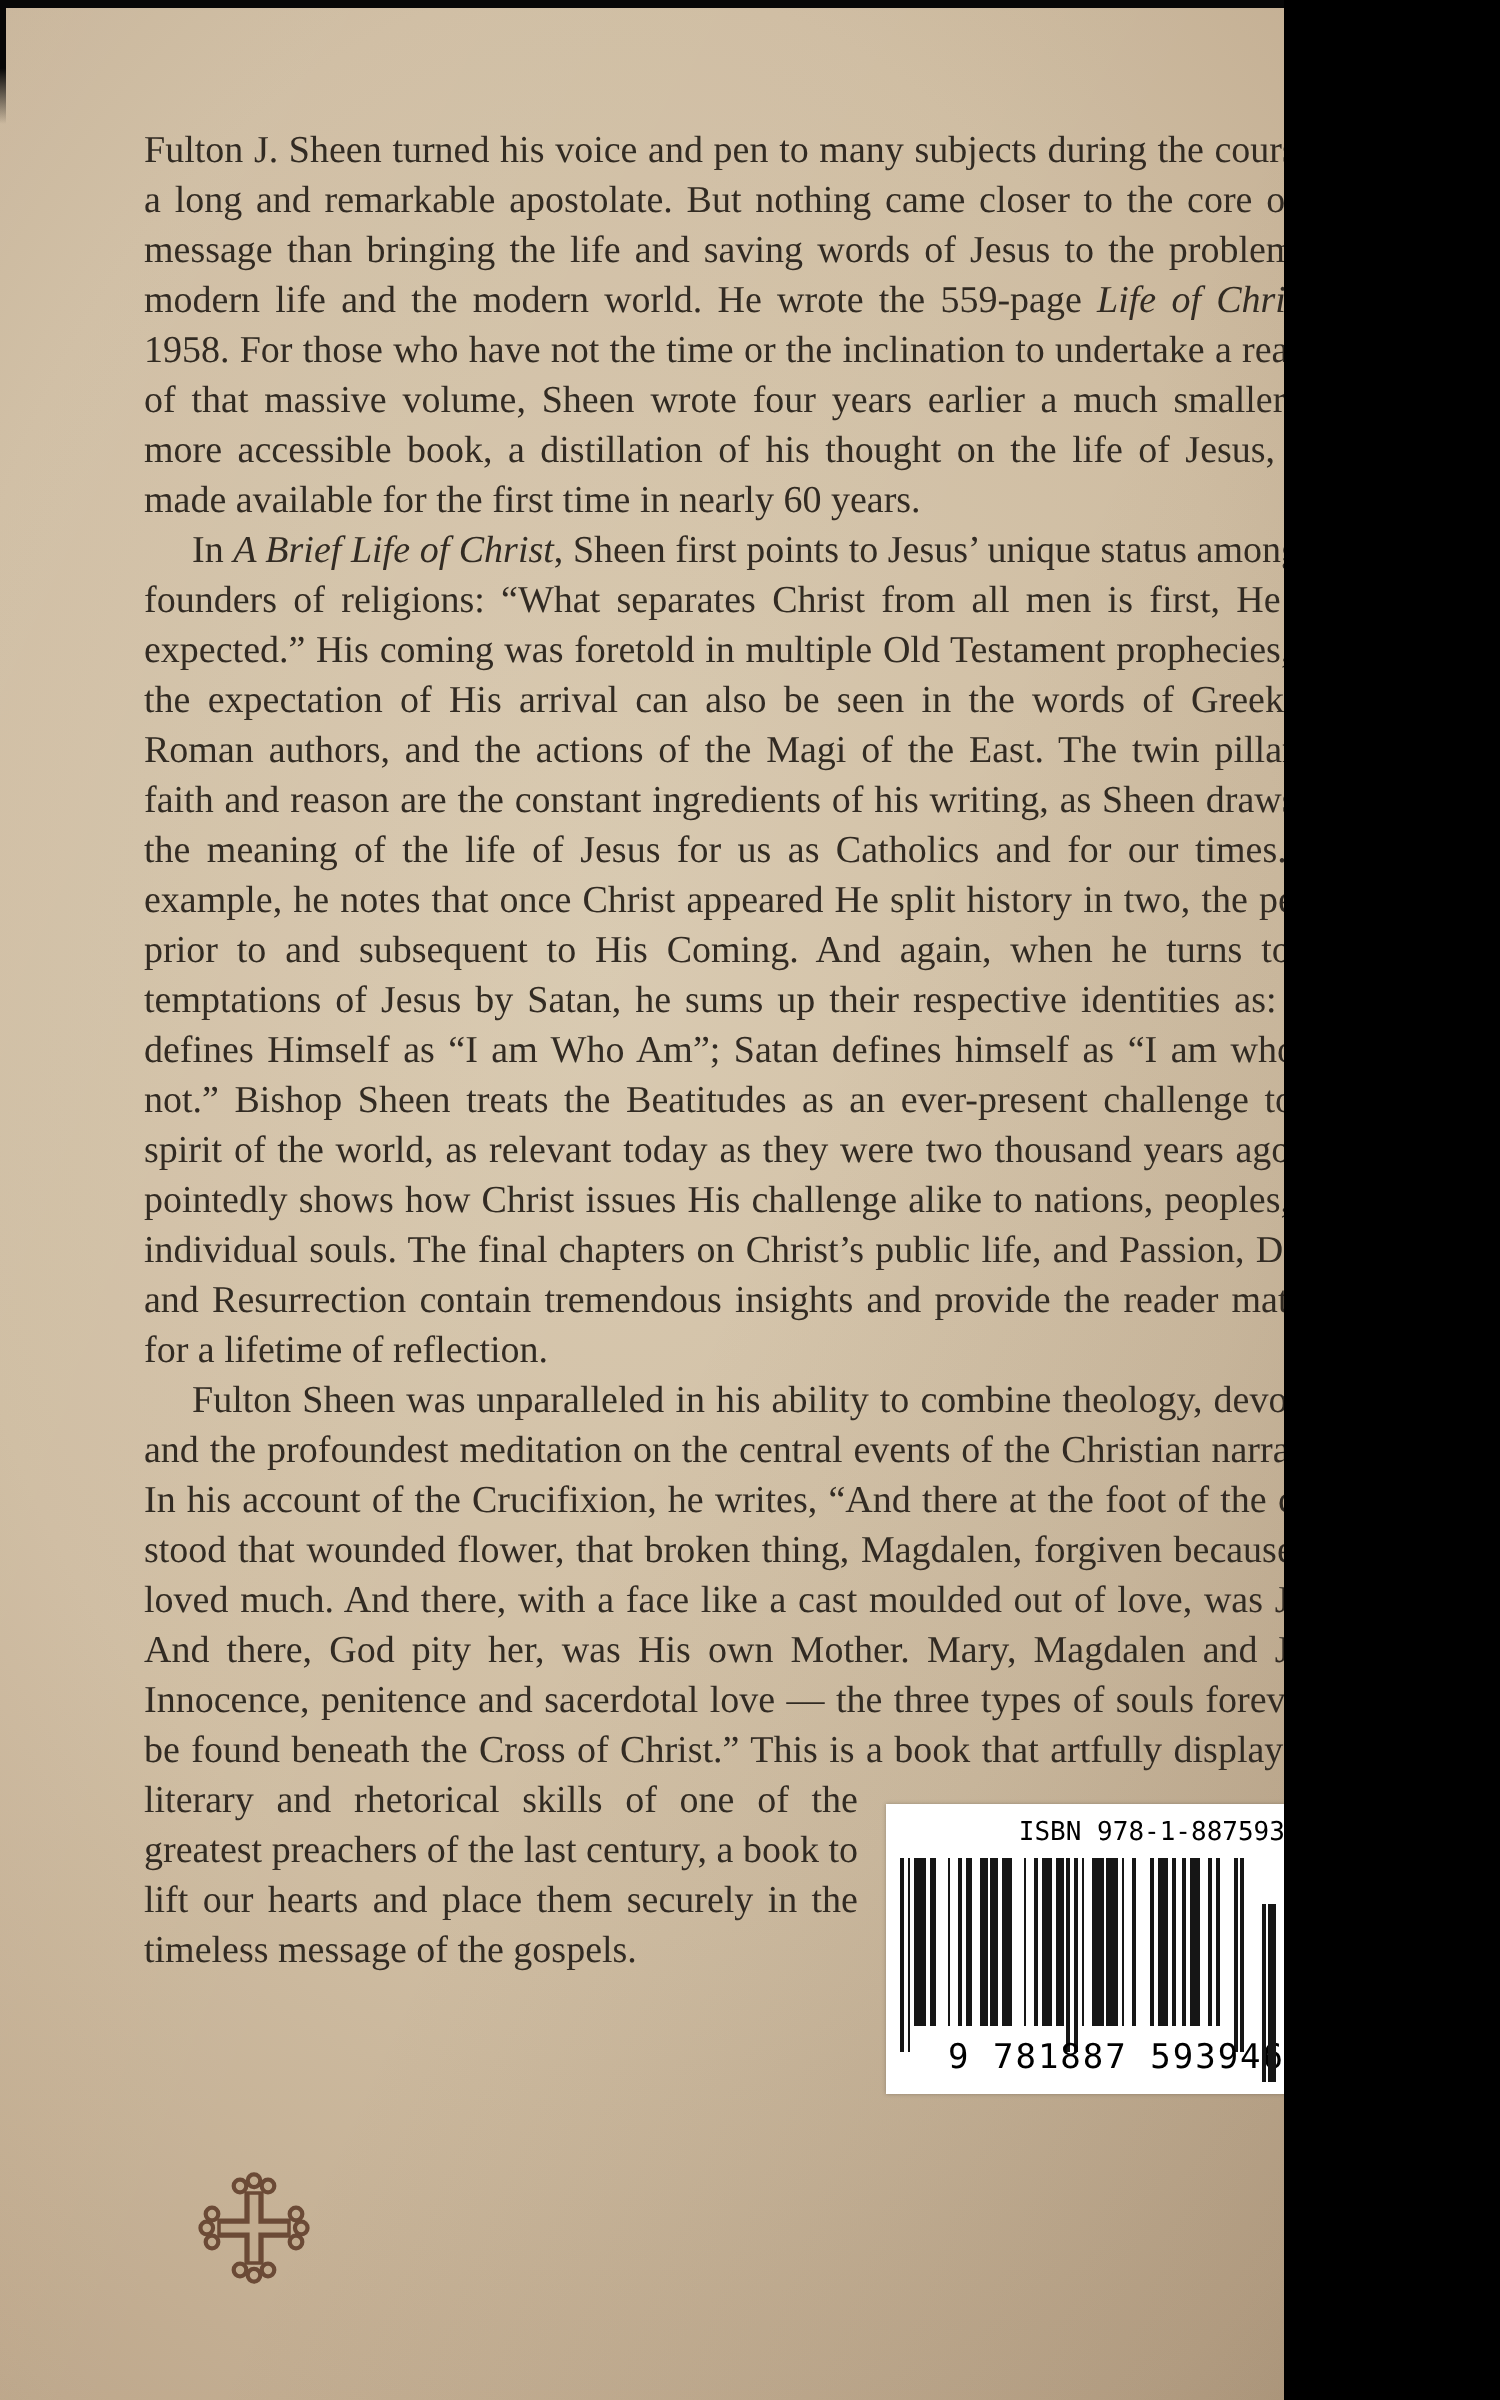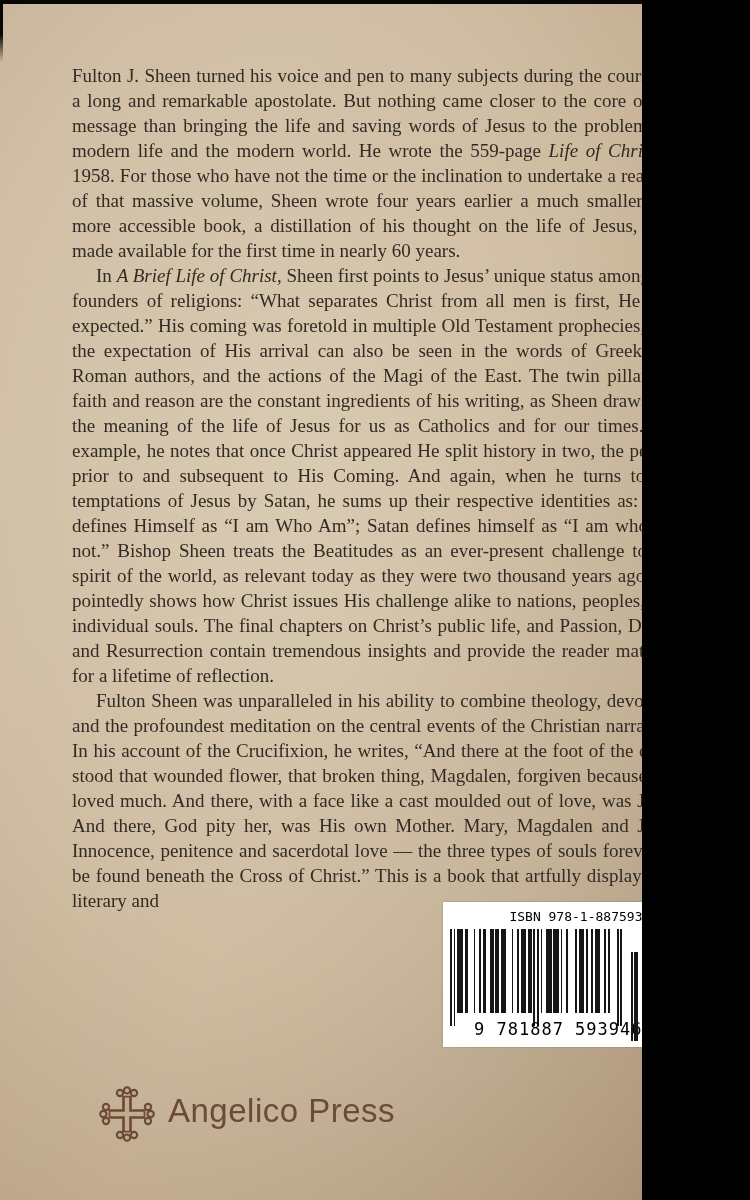--- a/index.html
+++ b/index.html
@@ -258,21 +258,21 @@
                 <span class=""></span>
                 <span class=""></span>
                 <span class=""></span>
                 <span class="on"></span>
                 <span class="on"></span>
                 <span class=""></span>
                 <span class="on"></span>
               </span>
             </span>
           </span>
-        </span></p>
+        </span><span>rhetorical skills of one of the greatest preachers of the last century, a book to lift our hearts and place them securely in the timeless message of the gospels.</span></p>
   </div>
 
   <div class="publisher">
     <svg class="cross-icon" width="56" height="58" viewBox="0 0 64 64">
       <g>
         <path d="M32 11 V53 M11 32 H53" stroke="#6b4a36" stroke-width="11" fill="none"></path>
         <path d="M32 13 V51 M13 32 H51" stroke="#c2ac8f" stroke-width="5" fill="none"></path>
         <g fill="#c2ac8f" stroke="#6b4a36" stroke-width="2.4">
           <circle cx="24" cy="8" r="3.6"></circle>
             <circle cx="32" cy="5" r="3.6"></circle>
@@ -282,15 +282,14 @@
             <circle cx="40" cy="56" r="3.6"></circle>
           <circle cx="8" cy="24" r="3.6"></circle>
             <circle cx="5" cy="32" r="3.6"></circle>
             <circle cx="8" cy="40" r="3.6"></circle>
           <circle cx="56" cy="24" r="3.6"></circle>
             <circle cx="59" cy="32" r="3.6"></circle>
             <circle cx="56" cy="40" r="3.6"></circle>
         </g>
       </g>
     </svg>
-    <span class="pub-name">Angelico Press</span>
   </div>
 </div>
 
 </body></html>

